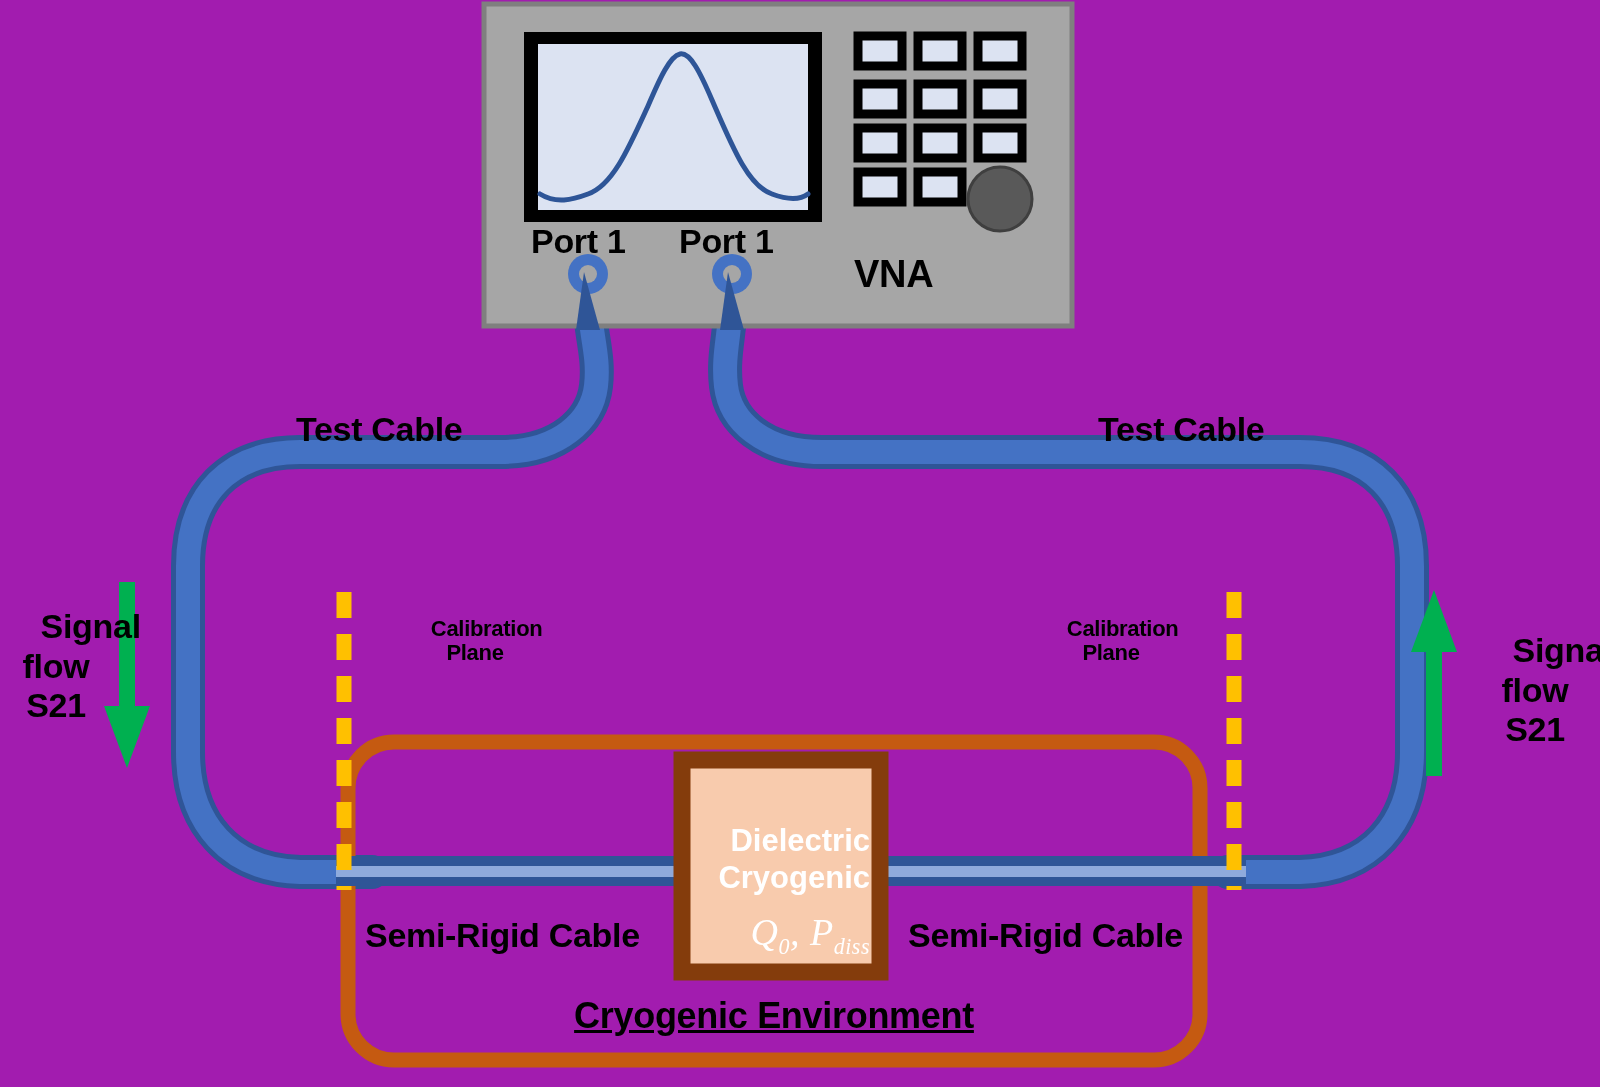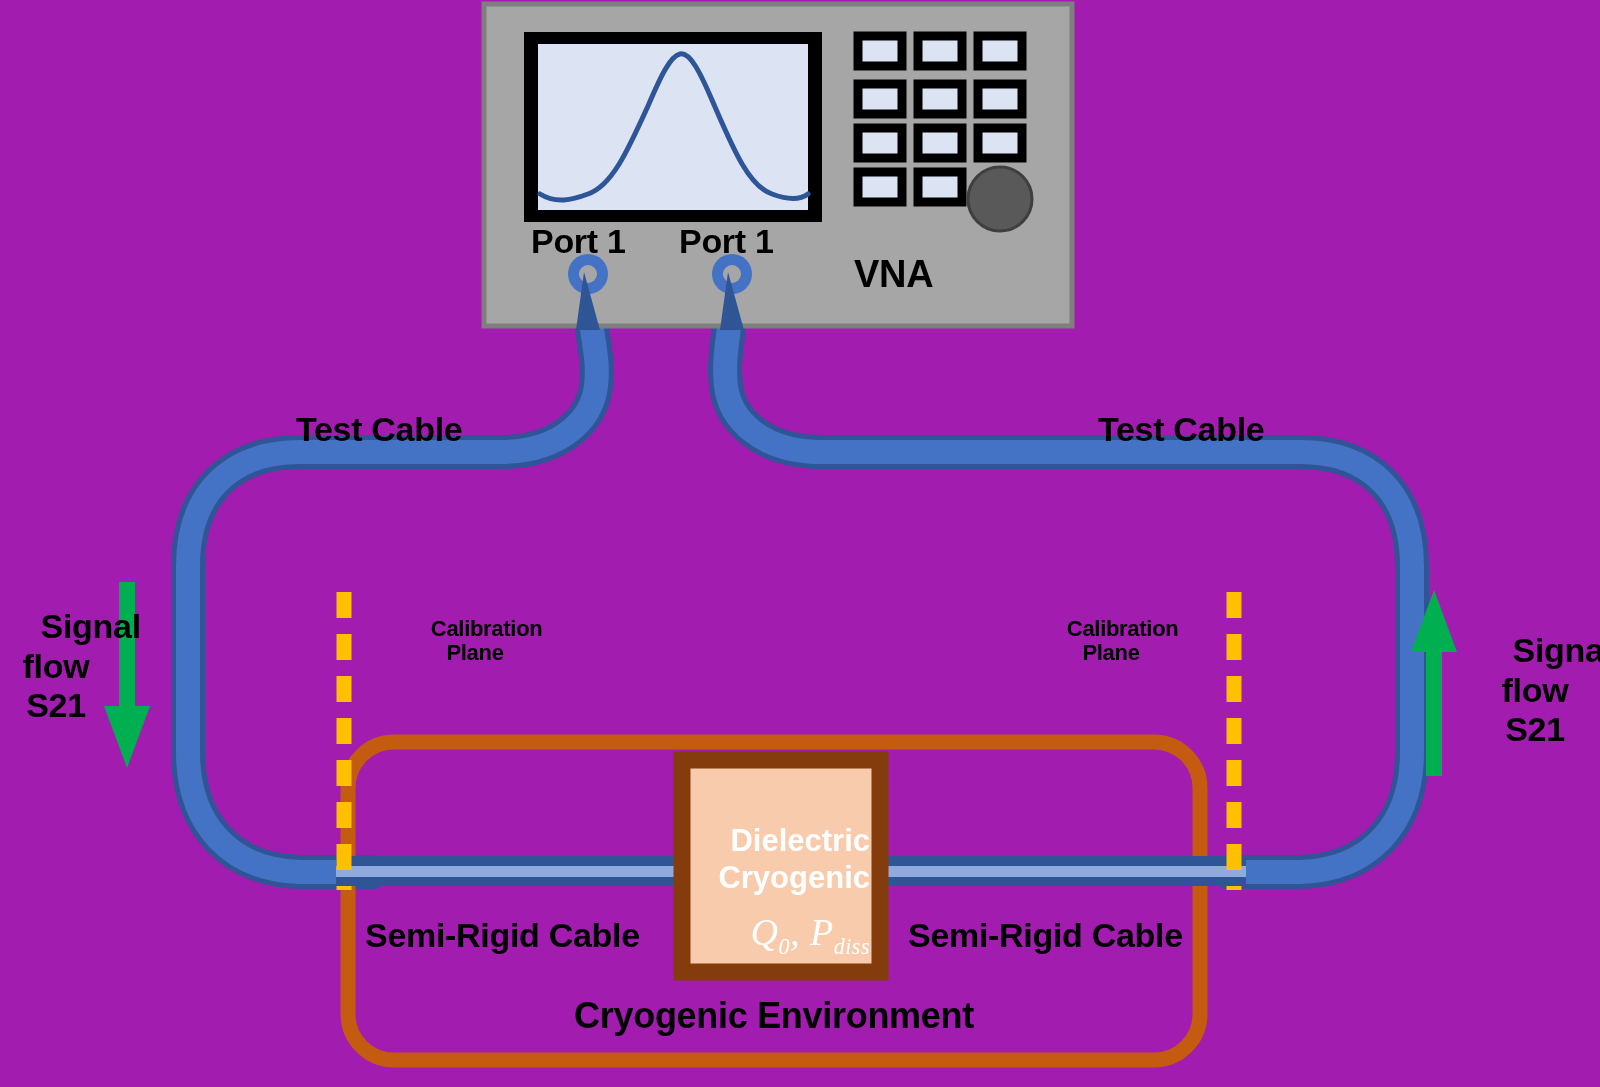--- a/index.html
+++ b/index.html
@@ -224,21 +224,21 @@
   <div class="lbl signal-label" style="left:1476px; top:592px; width:118px;">
     <span>Signal
 flow
 S21</span>
   </div>
 
   <div class="lbl semirigid-label" style="left:365px; top:888px;">Semi-Rigid Cable</div>
 
   <div class="lbl semirigid-label" style="left:908px; top:888px;">Semi-Rigid Cable</div>
 
-  <div class="lbl" id="cryo-label" style="left:474px; top:996px; width:600px;">Cryogenic Environment</div>
+  <div class="lbl" id="cryo-label" style="left:474px; top:996px; width:600px;text-decoration:underline;">Cryogenic Environment</div>
 
   <div id="resonator-box-text">
     <span>Dielectric</span><br>
     <span>Cryogenic</span>
     <span id="resonator-math">
       <span>Q</span><sub>0</sub><span>, </span><span>P</span><sub>diss</sub>
     </span>
   </div>
 
 </div>

